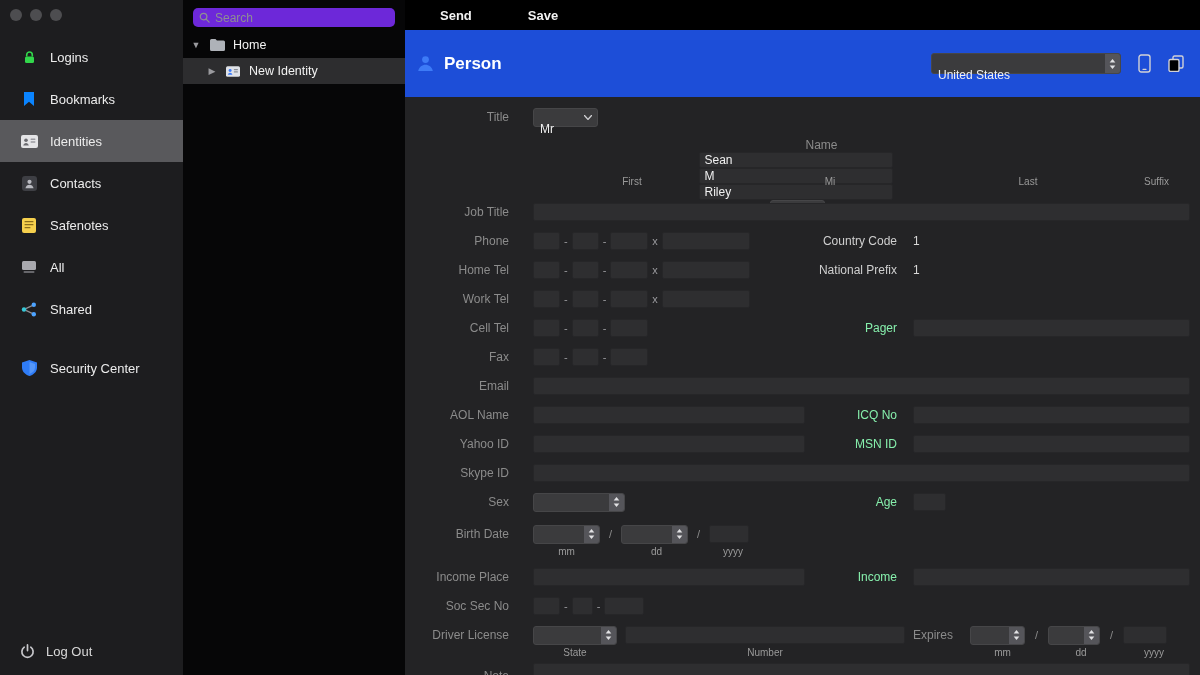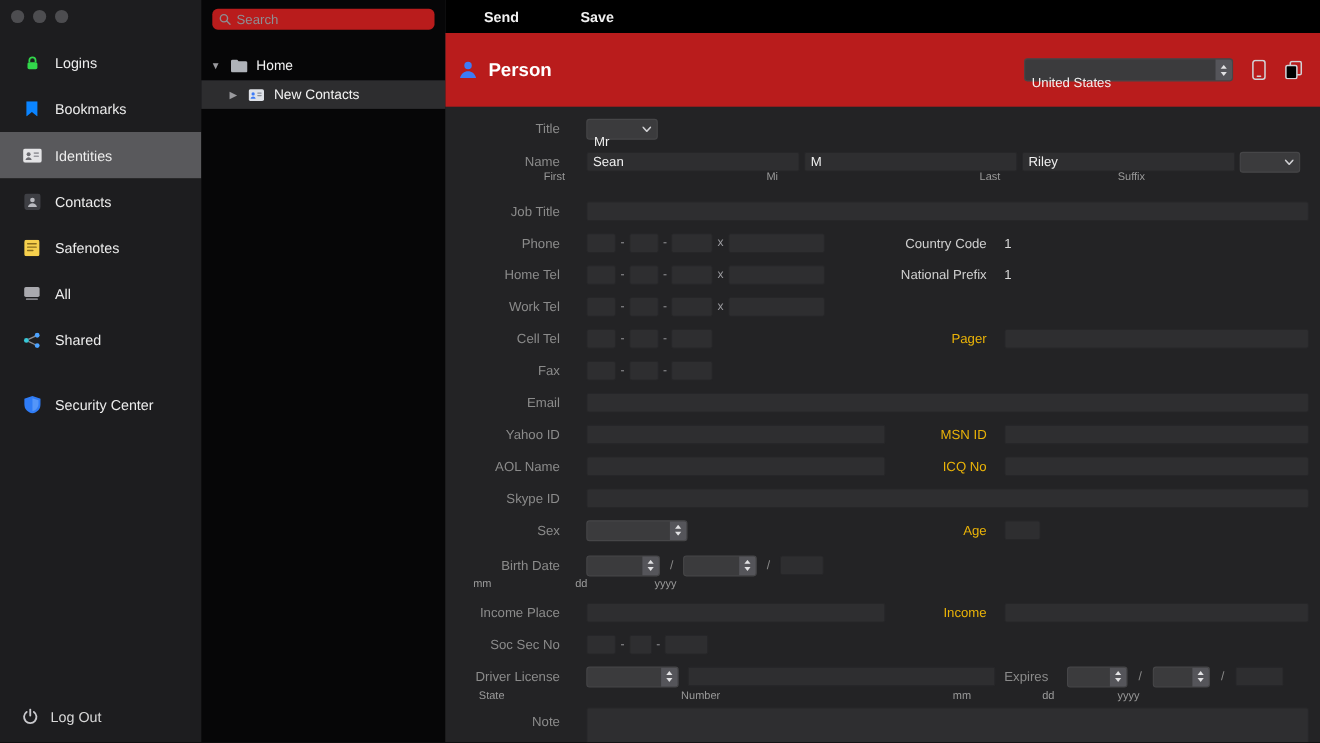--- a/index.html
+++ b/index.html
@@ -11,59 +11,59 @@
   .traffic { display:flex; gap:8px; padding:9px 0 0 10px; height:36px; flex:none; }
   .dot { width:12px; height:12px; border-radius:50%; background:#4d4d50; }
   .side-item { display:flex; align-items:center; gap:12px; height:42px; padding-left:20px; font-size:13px; color:#ececec; cursor:default; }
   .side-item.selected { background:#59595c; }
   .icn { width:18px; display:flex; justify-content:center; align-items:center; flex:none; }
   .gap-lg { height:17px; flex:none; }
   .logout { margin-top:auto; display:flex; align-items:center; gap:10px; padding:0 0 16px 18px; font-size:13px; color:#d8d8d8; }
 
   
   .tree { position:absolute; left:183px; top:0; width:222px; height:675px; background:#060607; }
-  .search { margin:8px 10px 20px; height:19px; background:#b91c1c; border-radius:5px; display:flex; align-items:center; padding:0 6px; gap:5px; }
+  .search { margin:8px 10px 5px; height:19px; background:#6d28d9; border-radius:5px; display:flex; align-items:center; padding:0 6px; gap:5px; }
   .search input { flex:1; min-width:0; background:transparent; border:0; outline:0; color:#ddd; font-size:12px; }
   .search input::placeholder { color:#8e8e93; }
   .tree-row { height:26px; display:flex; align-items:center; gap:7px; font-size:12.5px; color:#f2f2f2; cursor:default; }
   .tree-row.root { padding-left:8px; }
   .tree-row.child { padding-left:24px; }
   .tree-row.selected { background:#2d2d2f; }
   .tri { color:#9a9a9e; font-size:9px; width:10px; text-align:center; flex:none; }
 
   
   .main { position:absolute; left:405px; top:0; width:795px; height:675px; background:#232325; }
   .toolbar { height:30px; background:#000; display:flex; align-items:center; gap:56px; padding-left:35px; font-size:13px; color:#f2f2f2; }
   .tb-btn { cursor:default;font-weight:bold; }
-  .hdr { height:67px; background:#b91c1c; display:flex; align-items:center; padding:0 16px 0 12px; }
+  .hdr { height:67px; background:#1d4ed8; display:flex; align-items:center; padding:0 16px 0 12px; }
   .hdr-title { font-size:17px; font-weight:bold; color:#fff; margin-left:10px; }
   .hdr .sel { margin-left:auto; width:190px; height:21px; }
   .hdr-ic { margin-left:17px; display:flex; align-items:center; cursor:default; }
 
   
   .form { padding-top:11px; height:578px; overflow:hidden; }
   .frow { display:flex; align-items:center; height:18px; margin-bottom:11px; padding-right:10px; }
   .flabel { width:104px; flex:none; text-align:right; font-size:12px; color:#8b8b8b; margin-right:24px; white-space:nowrap; }
   .inp { background:#2e2e30; border:1px solid #262628; border-radius:2px; height:18px; color:#f0f0f0; font-size:12px; padding:0 5px; outline:0; }
   textarea.inp { resize:none; padding-top:3px; }
   .sep { color:#9a9a9e; font-size:11px; margin:0 4px; flex:none; }
   .sep.slash { margin:0 9px; color:#8b8b8b; }
   .sep.slash2 { margin:0 10px; color:#8b8b8b; }
   .w65{width:65px;} .w194{width:194px;margin-right:4px;} .w55{width:55px;} .w662{width:662px;}
   .w27{width:27px;} .w21{width:21px;} .w38{width:38px;} .w40{width:40px;} .w44{width:44px;}
   .w88{width:88px;} .w272{width:272px;} .w277{width:277px;} .w92{width:92px;} .w84{width:84px;}
   .w280{width:280px;margin-left:8px;} .w33{width:33px;} .w52{width:52px;}
   .rgroup { margin-left:auto; display:flex; align-items:center; }
-  .rlabel { font-size:12px; color:#eab308; margin-right:16px; white-space:nowrap; }
+  .rlabel { font-size:12px; color:#86efac; margin-right:16px; white-space:nowrap; }
   .rlabel.bright { color:#cfcfcf; }
   .rfield { width:277px; display:flex; align-items:center; }
   .rvalue { font-size:12px; color:#d8d8d8; }
-  .caprow { display:flex; height:11px; font-size:10px; color:#9a9a9a; align-items:center; }
+  .caprow { display:flex; height:11px; font-size:10px; color:#9a9a9a; padding-left:128px; align-items:center; }
   .cap { text-align:center; display:inline-block; }
-  .mb12{margin-bottom:12px;} .mb4{margin-bottom:0;} .mb16{margin-bottom:16px;} .mb14{margin-bottom:14px;}
+  .mb12{margin-bottom:12px;} .mb4{margin-bottom:20px;flex-direction:column;} .mb16{margin-bottom:16px;} .mb14{margin-bottom:14px;}
   .mb3{margin-bottom:3px;} .mb11c{margin-bottom:11px;} .mb5{margin-bottom:5px;} .mb0{margin-bottom:0;}
   .row-top { align-items:flex-start; }
   .row-top .flabel { padding-top:6px; }
   .exp-label { font-size:12px; color:#8b8b8b; margin-left:8px; margin-right:17px; white-space:nowrap; }
 
   
   .sel { display:flex; align-items:center; background:#3b3b3d; border:1px solid #464648; border-radius:3px; height:19px; font-size:12px; color:#f0f0f0; cursor:default; }
   .sel .stxt { flex:1; padding:0 6px; white-space:nowrap; overflow:hidden;margin-top:23px; }
   .sel .scaret { padding:0 5px 0 2px; display:flex; align-items:center; }
   .sel .sstep { width:15px; align-self:stretch; background:#55555a; border-radius:0 2px 2px 0; display:flex; align-items:center; justify-content:center; flex:none; }
@@ -205,21 +205,21 @@
       <span class="tri">▶</span>
       <span class="icn">
         <svg width="14" height="11" viewBox="0 0 17 13">
             <rect width="17" height="13" rx="2" fill="#dfe2e8"></rect>
             <circle cx="5" cy="5.2" r="1.8" fill="#3d7bf7"></circle>
             <path d="M2.2 10.5c.4-1.8 1.5-2.6 2.8-2.6s2.4.8 2.8 2.6z" fill="#3d7bf7"></path>
             <rect x="9.5" y="3.5" width="5" height="1.4" rx=".7" fill="#8a8f98"></rect>
             <rect x="9.5" y="6.3" width="5" height="1.4" rx=".7" fill="#8a8f98"></rect>
           </svg>
       </span>
-      <span>New Contacts</span>
+      <span>New Identity</span>
     </div>
   </section>
 
   <main class="main">
 
     <div class="toolbar">
       <span class="tb-btn">Send</span>
       <span class="tb-btn">Save</span>
     </div>
 
@@ -364,35 +364,35 @@
         <span class="sep">-</span>
         <input class="inp w38" style="">
       </div>
 
       <div class="frow">
         <span class="flabel">Email</span>
         <input class="inp w662" style="">
       </div>
 
       <div class="frow">
+        <span class="flabel">AOL Name</span>
+        <input class="inp w272" style="">
+        <div class="rgroup">
+          <span class="rlabel">ICQ No</span>
+          <div class="rfield">
+              <input class="inp w277" style="">
+            </div>
+        </div>
+      </div>
+
+      <div class="frow">
         <span class="flabel">Yahoo ID</span>
         <input class="inp w272" style="">
         <div class="rgroup">
           <span class="rlabel">MSN ID</span>
-          <div class="rfield">
-              <input class="inp w277" style="">
-            </div>
-        </div>
-      </div>
-
-      <div class="frow">
-        <span class="flabel">AOL Name</span>
-        <input class="inp w272" style="">
-        <div class="rgroup">
-          <span class="rlabel">ICQ No</span>
           <div class="rfield">
               <input class="inp w277" style="">
             </div>
         </div>
       </div>
 
       <div class="frow">
         <span class="flabel">Skype ID</span>
         <input class="inp w662" style="">
       </div>

